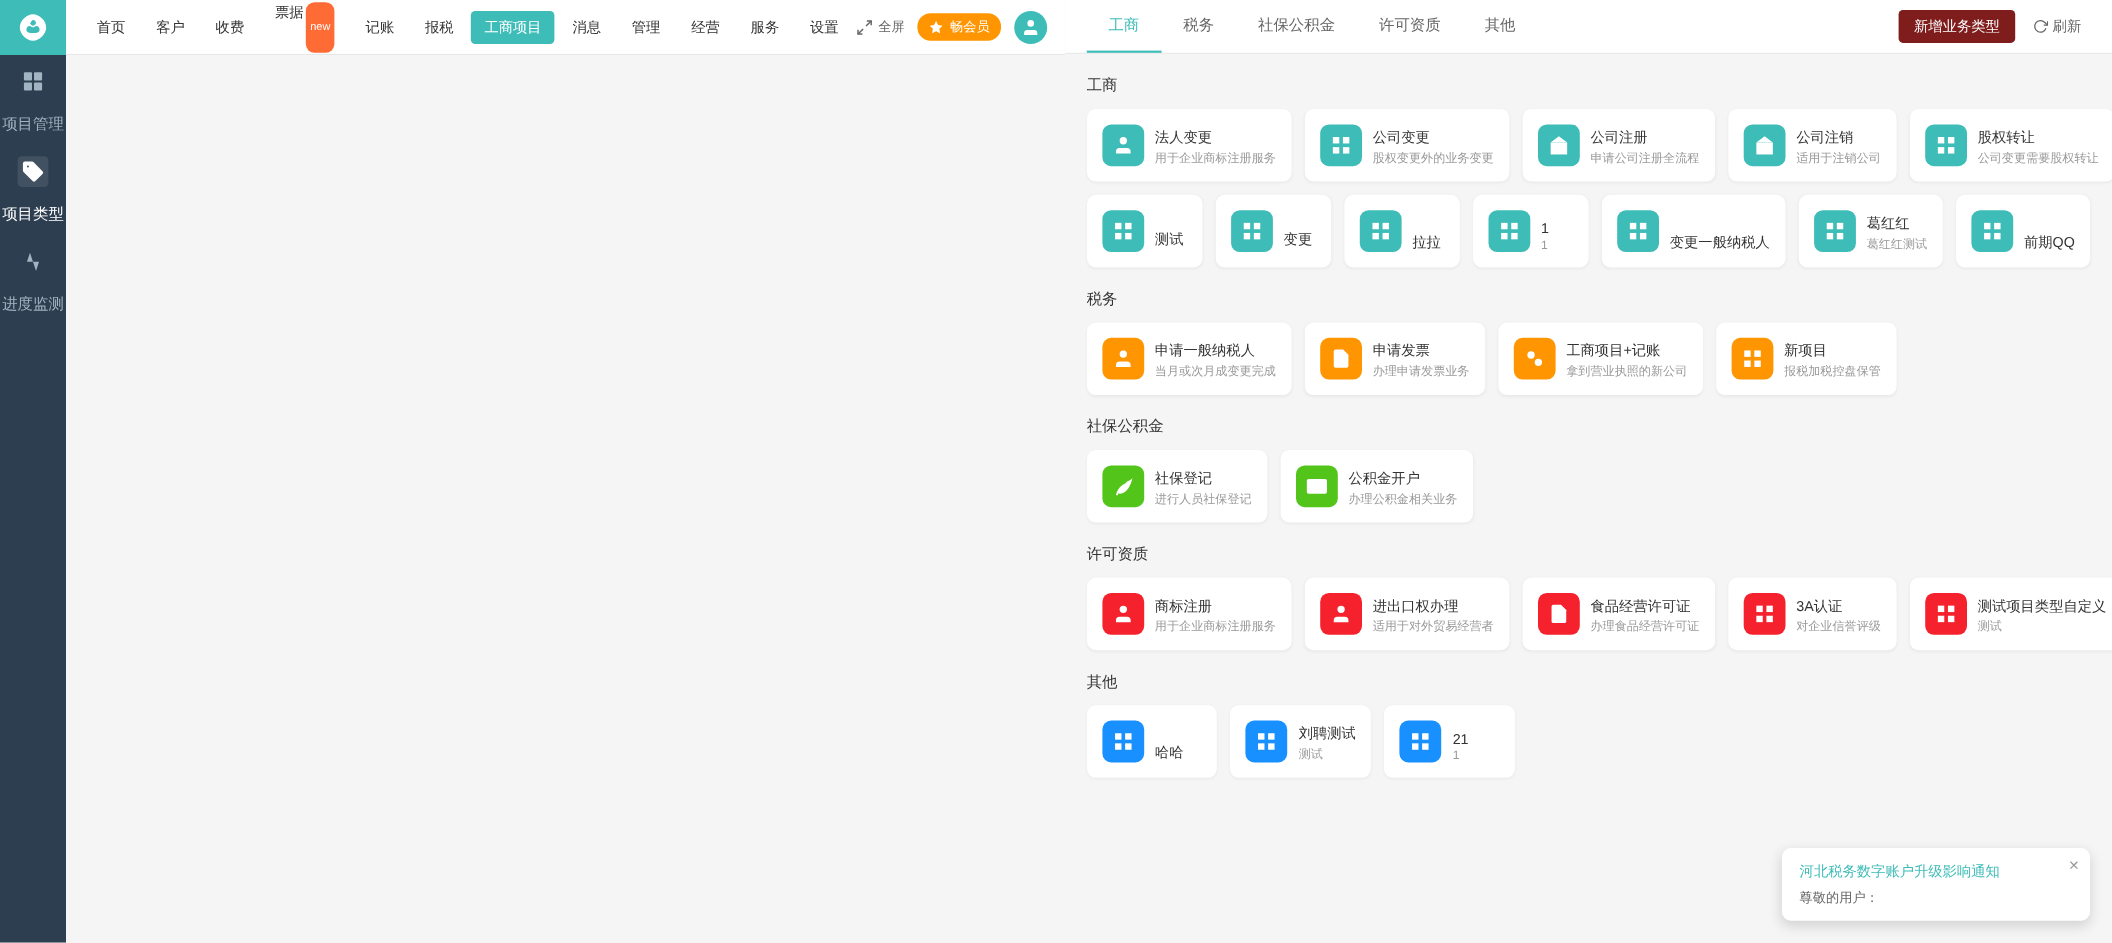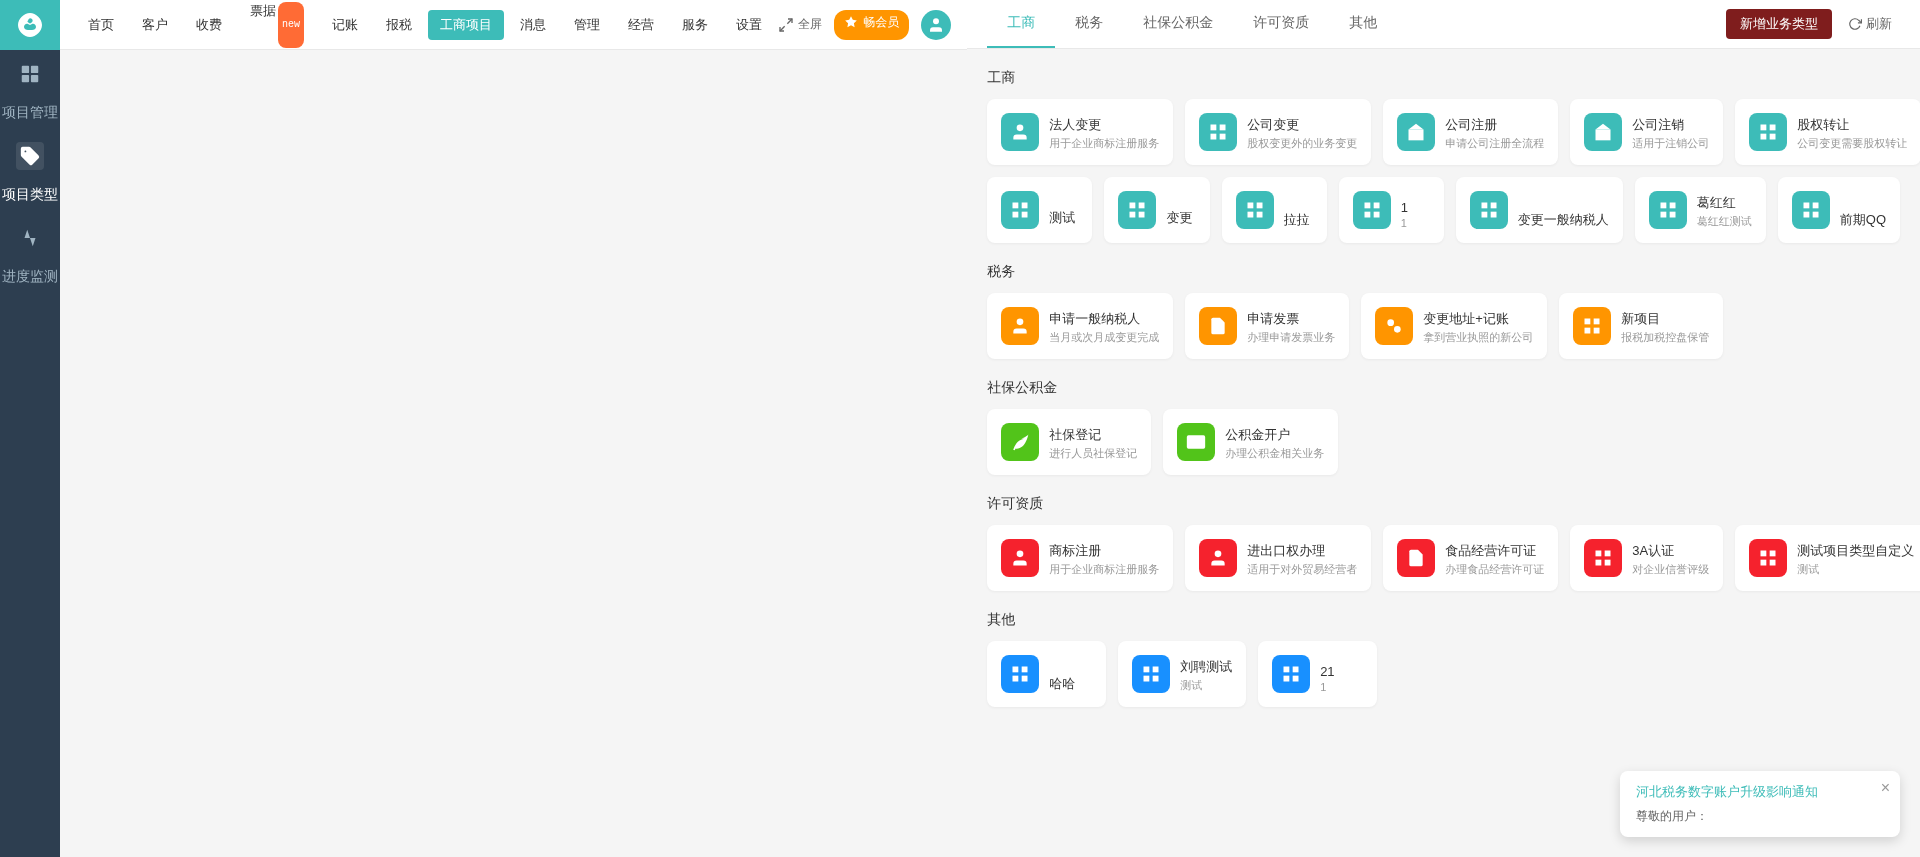--- a/index.html
+++ b/index.html
@@ -81,25 +81,25 @@
     .topnav-badge {
       display: inline-block;
       background: #ff6b35;
       color: #fff;
       font-size: 10px;
       padding: 16px 4px;
       border-radius: 8px;
       margin-left: 2px;
       vertical-align: top;
       line-height: 14px;
-      font-family: Liberation Mono, monospace;
     }
     .topnav-right {
       margin-left: auto;
       display: flex;
+      align-items: center;
       gap: 12px;
     }
     .topnav-right-btn {
       display: flex;
       align-items: center;
       gap: 4px;
       color: #666;
       font-size: 12px;
       cursor: pointer;
     }
@@ -615,21 +615,21 @@
         <div class="card">
           <div class="card-icon orange">
             <svg width="20" height="20" viewBox="0 0 24 24" fill="white">
                 <circle cx="8" cy="8" r="4"></circle>
                 <circle cx="16" cy="16" r="4"></circle>
                 <line x1="12" y1="4" x2="20" y2="4"></line>
                 <line x1="4" y1="20" x2="12" y2="20"></line>
               </svg>
           </div>
           <div class="card-text">
-            <div class="card-name">变更地址+记账</div>
+            <div class="card-name">工商项目+记账</div>
             <div class="card-desc">拿到营业执照的新公司</div>
           </div>
         </div>
         <div class="card">
           <div class="card-icon orange">
             <svg width="20" height="20" viewBox="0 0 24 24" fill="white">
                 <rect x="3" y="3" width="7" height="7"></rect>
                 <rect x="14" y="3" width="7" height="7"></rect>
                 <rect x="3" y="14" width="7" height="7"></rect>
                 <rect x="14" y="14" width="7" height="7"></rect>

